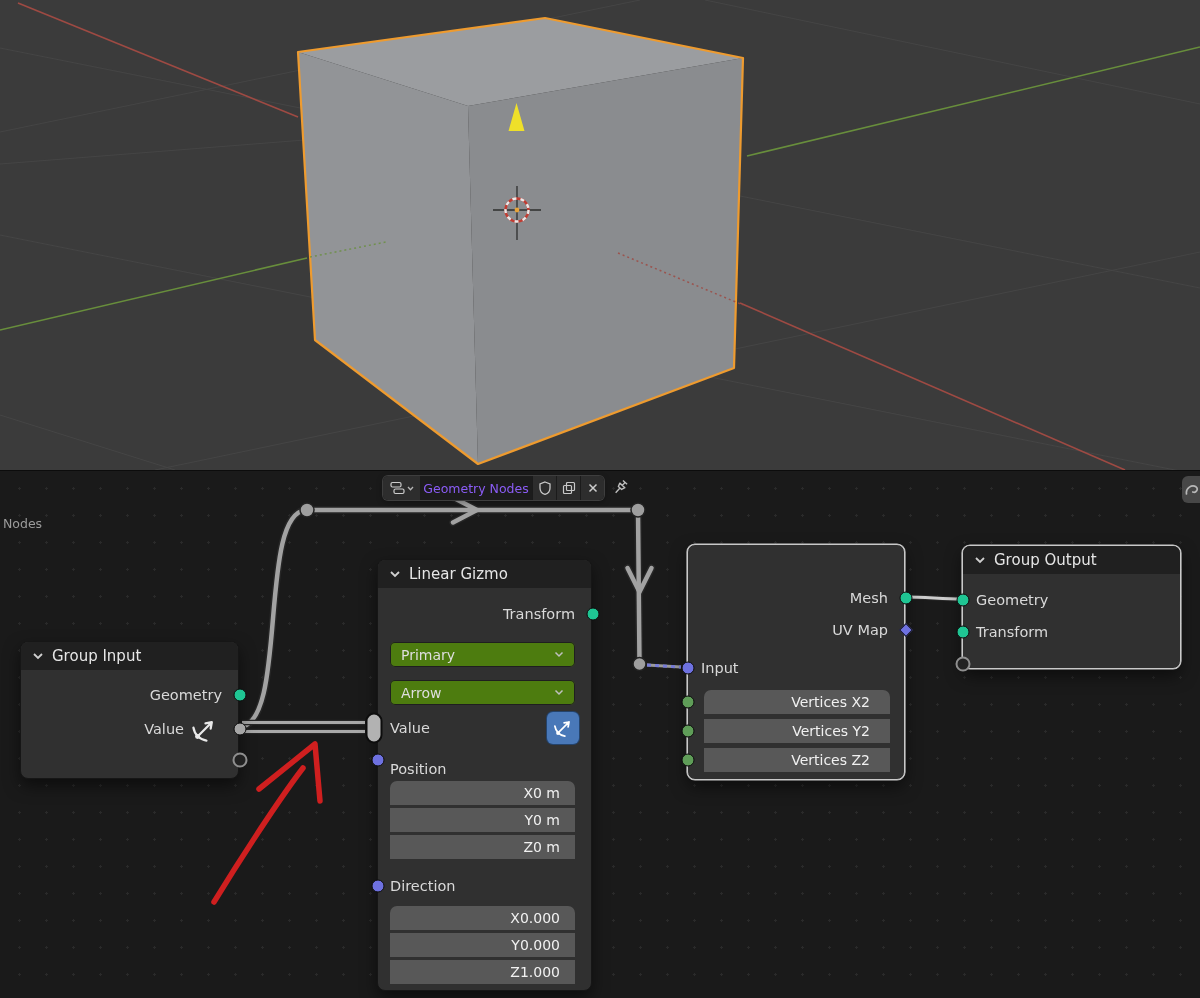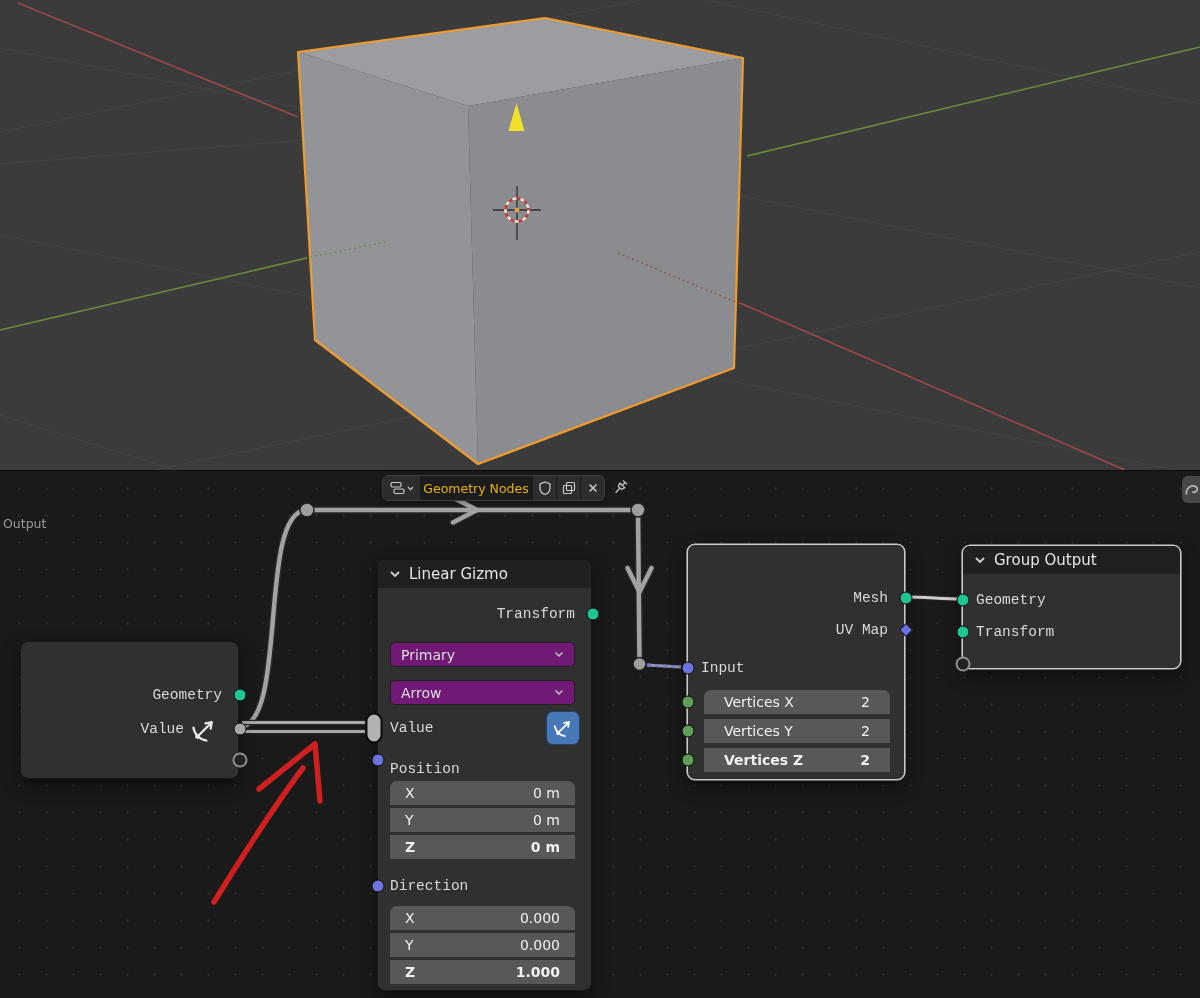--- a/index.html
+++ b/index.html
@@ -20,55 +20,55 @@
   .links-layer,.anno-layer{position:absolute;left:0;top:0;pointer-events:none;}
   .links-layer{z-index:1;} .anno-layer{z-index:6;}
 
   .crumb{position:absolute;left:3px;top:45px;font-size:12.5px;color:#9b9b9b;z-index:3;}
 
   
   .tsel{position:absolute;left:383px;top:5px;height:24px;display:flex;border-radius:5px;
         overflow:hidden;box-shadow:0 0 0 1px #3e3e3e,0 2px 6px rgba(0,0,0,.35);z-index:4;}
   .ts-ed{width:37px;background:#2d2d2d;display:flex;align-items:center;justify-content:center;gap:2px;cursor:pointer;}
   .ts-name{width:112px;background:#1c1c1c;display:flex;align-items:center;justify-content:center;
-           font-size:12.5px;color:#eab308;white-space:nowrap;}
+           font-size:12.5px;color:#8b5cf6;white-space:nowrap;}
   .ts-b{width:24px;background:#2d2d2d;border-left:1px solid #1b1b1b;display:flex;
         align-items:center;justify-content:center;cursor:pointer;}
   .pinbtn{position:absolute;left:608px;top:4px;width:24px;height:26px;display:flex;z-index:4;
           align-items:center;justify-content:center;cursor:pointer;}
   .corner-btn{position:absolute;right:0;top:5px;width:18px;height:27px;background:#474747;
           border-radius:6px 0 0 6px;display:flex;align-items:center;justify-content:center;z-index:4;}
 
   
   .node{position:absolute;background:#303030;border:1px solid #161616;border-radius:8px;
         box-shadow:0 7px 16px rgba(0,0,0,.5);z-index:2;color:#d9d9d9;font-size:14.5px;}
   .node.sel{border:1px solid #c9c9c9;box-shadow:0 0 0 .6px #c9c9c9,0 7px 16px rgba(0,0,0,.5);}
   .nhdr{height:28px;display:flex;align-items:center;gap:8px;padding:0 11px;background:#202020;
         border-radius:7px 7px 0 0;font-size:15px;color:#e6e6e6;cursor:pointer;}
   .nhdr.green{background:#1d8a6e;color:#f2f2f2;}
-  .lrow{position:absolute;height:22px;line-height:22px;white-space:nowrap;font-family:Liberation Mono, monospace;}
+  .lrow{position:absolute;height:22px;line-height:22px;white-space:nowrap;}
   .lrow.r{text-align:right;}
   .sock{position:absolute;width:13px;height:13px;border:1.5px solid #0d0d0d;border-radius:50%;
         transform:translate(-50%,-50%);z-index:3;cursor:crosshair;}
   .s-geo{background:#1fc593;} .s-gray{background:#a6a6a6;}
   .s-vec{background:#6e71e0;} .s-int{background:#5f9d58;}
   .virt{position:absolute;width:15px;height:15px;border:2px solid #8f8f8f;background:#222;
         border-radius:50%;transform:translate(-50%,-50%);z-index:3;}
   .diamond{position:absolute;width:10px;height:10px;background:#6e71e0;border:1.5px solid #0d0d0d;
         transform:translate(-50%,-50%) rotate(45deg);z-index:3;}
   .pill{position:absolute;width:17px;height:31px;background:#b2b2b2;border:2px solid #0d0d0d;
         border-radius:9px;transform:translate(-50%,-50%);z-index:3;}
-  .dropdown{position:absolute;left:12px;width:185px;height:25px;background:#701a75;border-radius:5px;
+  .dropdown{position:absolute;left:12px;width:185px;height:25px;background:#4d7c0f;border-radius:5px;
         display:flex;align-items:center;justify-content:space-between;padding:0 11px;
         color:#dedede;font-size:14px;box-shadow:inset 0 0 0 1px #1f1f1f;cursor:pointer;}
   .stack{position:absolute;border-radius:7px;overflow:hidden;}
-  .vfield{height:24px;background:#585858;display:flex;justify-content:space-between;align-items:center;
+  .vfield{height:24px;background:#585858;display:flex;justify-content:flex-end;align-items:center;
         padding:0 15px;margin-bottom:3px;font-size:14px;color:#f1f1f1;cursor:ew-resize;}
   .vfield.wide{padding:0 20px;margin-bottom:5px;}
-  .vfield:last-child{margin-bottom:16px;font-weight:bold;}
+  .vfield:last-child{margin-bottom:16px;}
   .gizmo-btn{position:absolute;width:32px;height:32px;background:#4978b8;border-radius:6px;
         display:flex;align-items:center;justify-content:center;box-shadow:0 0 0 1px #24436b;cursor:pointer;}
   .gicon{position:absolute;width:26px;height:26px;}
 </style>
 </head>
 <body>
 
 <div class="screen">
 
   <div class="viewport">
@@ -156,21 +156,21 @@
       <path d="M905,126 C927,126 941,128 963,128" stroke="#262626" stroke-width="5" fill="none"></path>
       <path d="M905,126 C927,126 941,128 963,128" stroke="#cdcdcd" stroke-width="2.8" fill="none"></path>
 
       <g fill="#9e9e9e" stroke="#222" stroke-width="1.5">
         <circle cx="307" cy="39" r="7"></circle>
           <circle cx="638" cy="39" r="7"></circle>
           <circle cx="639.5" cy="193" r="6.5"></circle>
       </g>
     </svg>
 
-    <div class="crumb">Output</div>
+    <div class="crumb">Nodes</div>
 
     <div class="tsel">
       <div class="ts-ed">
         <svg width="15" height="14">
           <g stroke="#cdcdcd" fill="none" stroke-width="1.2">
             <rect x="1" y="1.5" width="10" height="4.5" rx="1.5"></rect>
             <rect x="4" y="8" width="10" height="4.5" rx="1.5"></rect>
           </g>
         </svg>
         <svg width="7" height="5">
@@ -206,20 +206,26 @@
         </g>
       </svg>
     </div>
     <div class="corner-btn">
       <svg width="15" height="15">
         <path d="M2.5,12 C1.5,6 8,2 12,4.8 C14.8,7 12,11.5 8.8,10" stroke="#b8b8b8" stroke-width="1.7" fill="none" stroke-linecap="round"></path>
       </svg>
     </div>
 
     <div class="node" style="left:20px;top:170px;width:219px;height:138px">
+      <div class="nhdr">
+        <svg width="12" height="8">
+          <polyline points="2,2 6,6 10,2" stroke="#d0d0d0" stroke-width="1.8" fill="none"></polyline>
+        </svg>
+        <span>Group Input</span>
+      </div>
       <div class="lrow r" style="right:16px;top:42px">Geometry</div>
       <div class="sock s-geo" style="left:219px;top:53px"></div>
       <div class="lrow r" style="right:54px;top:76px">Value</div>
       <svg class="gicon" style="left:170px;top:75px" viewBox="0 0 16 16">
         <g stroke="#e8e8e8" stroke-width="1.4" fill="none" stroke-linecap="round">
           <path d="M1.5,6.5 A 9.5,9.5 0 0 0 9.5,14.5"></path>
           <path d="M4.5,11.5 L12.8,3.2 M12.8,3.2 L8.9,3.9 M12.8,3.2 L12.1,7.1"></path>
         </g>
         <circle cx="4" cy="12" r="1.5" fill="#e8e8e8"></circle>
       </svg>

